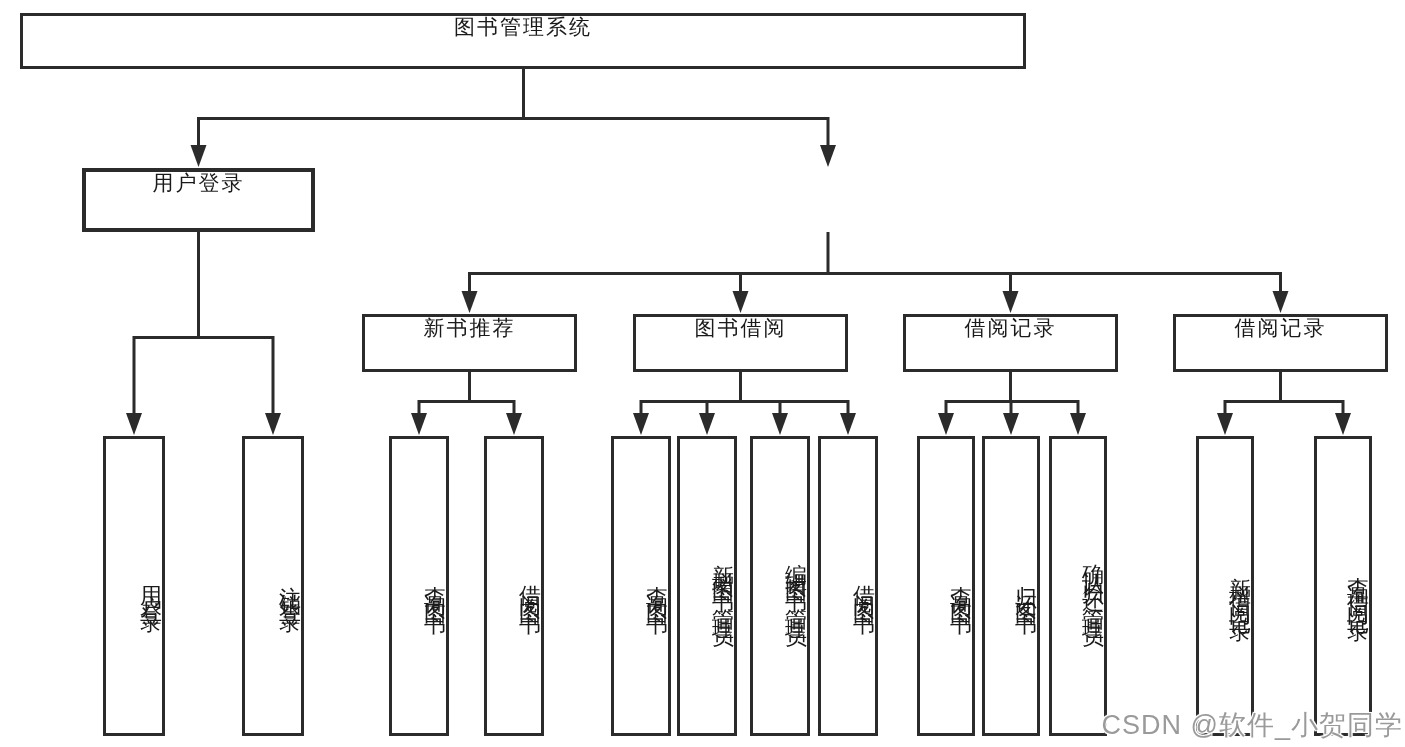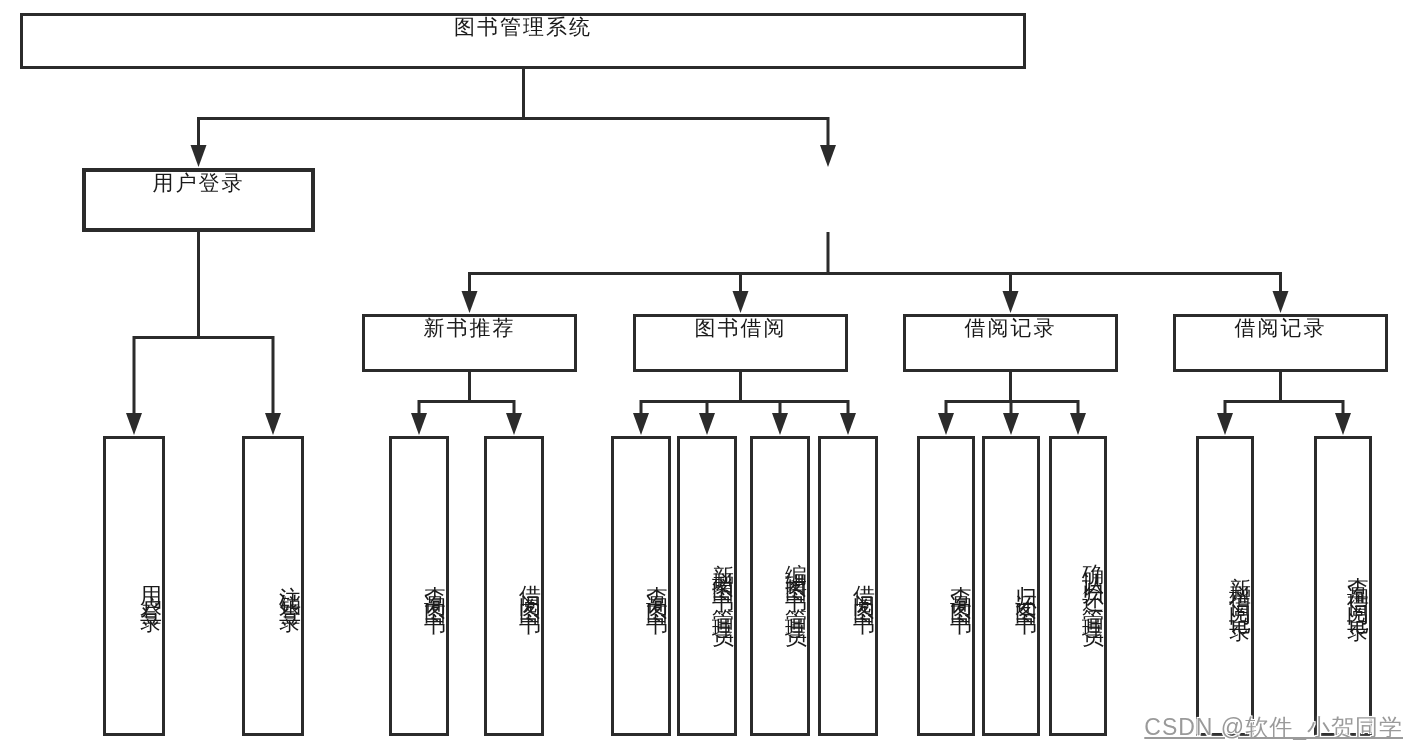--- a/index.html
+++ b/index.html
@@ -31,25 +31,24 @@
     text-orientation:mixed;
     font-size:22px;
     letter-spacing:9px;
     white-space:normal;
   }
   .watermark{
     position:absolute;
     right:2px;
     bottom:4px;
     z-index:5;
-    font-size:23px;
+    font-size:27px;
     letter-spacing:1px;
     color:#9a9a9a;
     text-shadow:-1px -1px 0 #ffffff,1px -1px 0 #ffffff,-1px 1px 0 #ffffff,1px 1px 0 #ffffff,0 0 3px #ffffff;
-    text-decoration:underline;
   }
 </style>
 </head>
 <body>
 
 <div class="stage">
 
   <svg class="wires" width="1405" height="747" viewBox="0 0 1405 747">
     <g stroke="#2b2b2b" stroke-width="3" fill="none">
       <path d="

